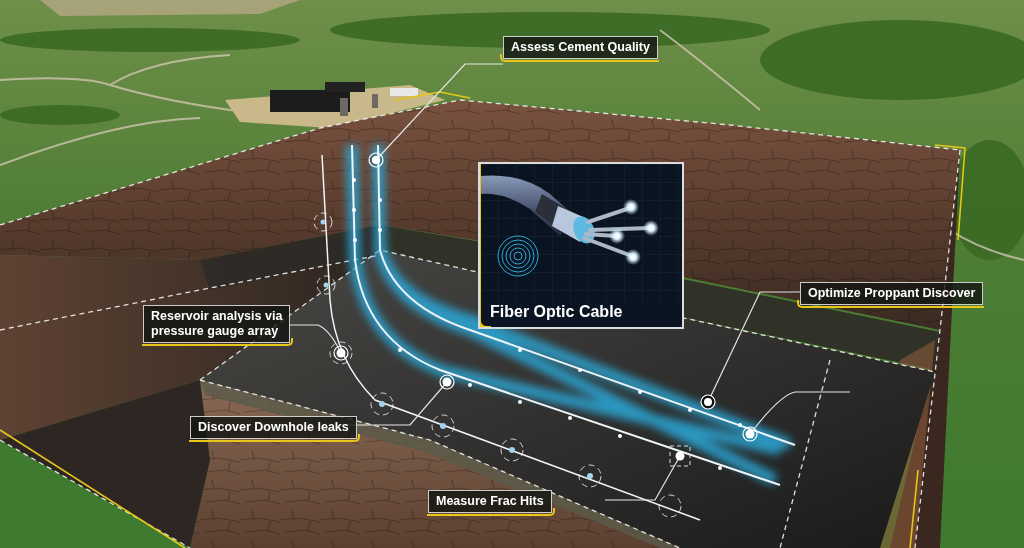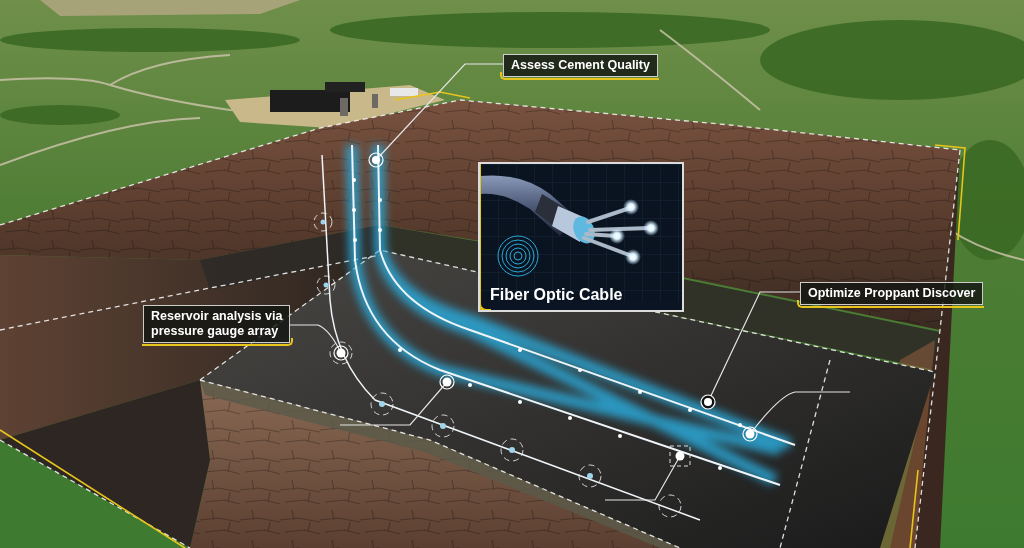--- a/index.html
+++ b/index.html
@@ -12,21 +12,21 @@
     background:rgba(20,22,18,0.82); border:1px solid rgba(235,235,235,0.85);
     white-space:nowrap; box-sizing:border-box;
   }
   .label::after {
     content:""; position:absolute; left:-4px; bottom:-4px; right:-2px; height:6px;
     border-left:2px solid #e7c51a; border-bottom:2px solid #e7c51a; border-bottom-left-radius:5px;
     pointer-events:none;
   }
   .label.right-accent::after { left:-2px; right:-4px; border-left:none; border-right:2px solid #e7c51a; border-bottom-left-radius:0; border-bottom-right-radius:5px; }
   .inset {
-    position:absolute; left:478px; top:162px; width:206px; height:150px;
+    position:absolute; left:478px; top:162px; width:206px; height:167px;
     background:#0b1422; border:2px solid #dcdcdc; box-sizing:border-box; overflow:hidden;
   }
   .inset::after {
     content:""; position:absolute; left:-2px; top:-2px; bottom:-2px; width:10px;
     border-left:3px solid #e7c51a; border-bottom:3px solid #e7c51a; border-bottom-left-radius:8px;
   }
   .inset-title {
     position:absolute; left:10px; bottom:6px; color:#fff; font-weight:bold; font-size:16px;
     font-family:"Liberation Sans", sans-serif;
   }
@@ -260,29 +260,35 @@
         <circle cx="38" cy="92" r="4"></circle>
           <circle cx="38" cy="92" r="8"></circle>
           <circle cx="38" cy="92" r="12"></circle>
         <circle cx="38" cy="92" r="16"></circle>
           <circle cx="38" cy="92" r="20"></circle>
       </g>
     </svg>
     <div class="inset-title">Fiber Optic Cable</div>
   </div>
 
-  <div class="label" style="left:503px; top:54px;">
+  <div class="label" style="left:503px; top:36px;">
     <span>Assess Cement Quality</span>
   </div>
 
   <div class="label right-accent" style="left:143px; top:305px; line-height:15px;">
     <div>Reservoir analysis via</div>
     <div>pressure gauge array</div>
   </div>
 
   <div class="label" style="left:800px; top:282px;">
     <span>Optimize Proppant Discover</span>
   </div>
 
 
-
+  <div class="label right-accent" style="left:190px; top:416px;">
+    <span>Discover Downhole leaks</span>
+  </div>
+
+  <div class="label right-accent" style="left:428px; top:490px;">
+    <span>Measure Frac Hits</span>
+  </div>
 
 </div>
 
 </body></html>

